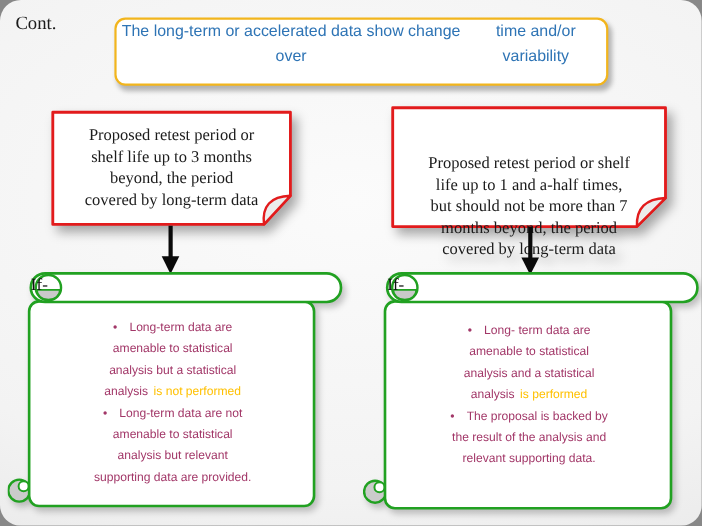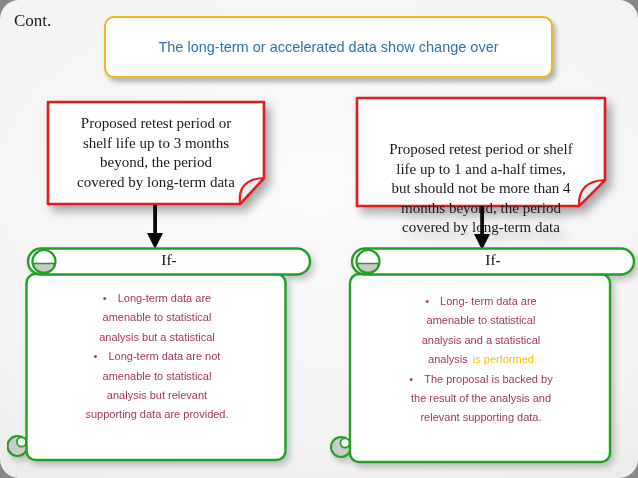--- a/index.html
+++ b/index.html
@@ -8,52 +8,53 @@
     background:radial-gradient(ellipse 130% 100% at 50% 38%, #fbfbfb 0%, #f3f3f3 55%, #e4e4e4 92%, #dedede 100%);
     font-family:"Liberation Sans", sans-serif;
     border-radius:19px;
   }
   .abs{position:absolute;}
   .cont{left:14px;top:11px;font-family:"Liberation Serif","DejaVu Serif",serif;font-size:17px;color:#1b1b1b;}
   .title-box{
     left:104px;top:16px;width:449px;height:62px;box-sizing:border-box;
     background:#ffffff;border:2.5px solid #F2B51D;border-radius:10px;
     box-shadow:3px 4px 5px rgba(0,0,0,0.28);
-    display:flex;flex-direction:column;justify-content:center;
+    display:flex;flex-direction:row;justify-content:center;
     text-align:center;color:#2E74B5;font-size:14.5px;line-height:22px;
   }
   .red-box{filter:drop-shadow(5px 6px 5px rgba(0,0,0,0.33));}
   .red-text{
     position:absolute;left:0;right:0;text-align:center;
     font-family:"Liberation Serif","DejaVu Serif",serif;
     font-size:15px;line-height:19.5px;color:#1b1b1b;
   }
   .arrow-svg{filter:none;}
   .scroll-svg{filter:drop-shadow(3px 4px 3px rgba(0,0,0,0.22));}
   .scroll-header{
-    text-align:center;font-family:"Liberation Serif","DejaVu Serif",serif;
+    font-family:"Liberation Serif","DejaVu Serif",serif;
     font-size:15.5px;color:#111111;
   }
   .scroll-text{
     text-align:center;font-size:11px;line-height:19.4px;color:#A23768;
   }
   .bullet{margin-right:11px;}
   .hl{color:#FFC000;margin-left:5px;}
   .gap-top{}
   .line{white-space:nowrap;}
 </style>
 </head>
 <body>
 
 <div class="slide">
 
   <div class="abs cont">Cont.</div>
 
   <div class="abs title-box">
     <div>The long-term or accelerated data show change over</div>
+    <div>time and/or variability</div>
   </div>
 
   <div class="abs red-box" style="left:46px;top:100px;width:220px;height:106px;">
     <svg width="220" height="106" viewBox="0 0 220 106">
       <path d="M2,2 H218 V78 L194,104 H2 Z" fill="#ffffff" stroke="#E21B1C" stroke-width="2.6" stroke-linejoin="round"></path>
       <path d="M218,78 Q191,79 194,104 Z" fill="#ececec" stroke="#E21B1C" stroke-width="2.2" stroke-linejoin="round"></path>
     </svg>
     <div class="red-text" style="top:14px;">
       <div class="line">Proposed retest period or</div>
       <div class="line">shelf life up to 3 months</div>
@@ -63,21 +64,21 @@
   </div>
 
   <div class="abs red-box" style="left:355px;top:96px;width:252px;height:112px;">
     <svg width="252" height="112" viewBox="0 0 252 112">
       <path d="M2,2 H250 V84 L224,110 H2 Z" fill="#ffffff" stroke="#E21B1C" stroke-width="2.6" stroke-linejoin="round"></path>
       <path d="M250,84 Q223,85 224,110 Z" fill="#ececec" stroke="#E21B1C" stroke-width="2.2" stroke-linejoin="round"></path>
     </svg>
     <div class="red-text" style="top:8px;margin-top:36px;">
       <div class="line">Proposed retest period or shelf</div>
       <div class="line">life up to 1 and a-half times,</div>
-      <div class="line">but should not be more than 4</div>
+      <div class="line">but should not be more than 7</div>
       <div class="line">months beyond, the period</div>
       <div class="line">covered by long-term data</div>
     </div>
   </div>
 
   <svg class="abs arrow-svg" style="left:146px;top:205px;" width="18" height="44" viewBox="0 0 18 44">
     <rect x="7.2" y="0" width="3.8" height="30" fill="#0a0a0a"></rect>
     <polygon points="1,28 17,28 9,44" fill="#0a0a0a"></polygon>
   </svg>
   <svg class="abs arrow-svg" style="left:473px;top:206px;" width="18" height="44" viewBox="0 0 18 44">
@@ -96,20 +97,21 @@
       <g>
         <circle cx="37" cy="15.5" r="11.5" fill="#ffffff" stroke="#21A121" stroke-width="2.2"></circle>
         <path d="M26.5,17.5 A10.5,9 0 0 0 47.5,17.5 Z" fill="#c9c9c9" stroke="#21A121" stroke-width="1.6"></path>
       </g>
     </svg>
     <div class="abs scroll-header" style="left:21px;top:5px;width:282px;">If-</div>
     <div class="abs scroll-text" style="left:25px;top:43px;width:250px;">
       <div class="line"><span class="bullet">•</span><span>Long-term data are</span></div>
       <div class="line">amenable to statistical</div>
       <div class="line">analysis but a statistical</div>
+      <div class="line"><span>analysis</span><span class="hl">is not performed</span></div>
       <div class="line"><span class="bullet">•</span><span>Long-term data are not</span></div>
       <div class="line">amenable to statistical</div>
       <div class="line">analysis but relevant</div>
       <div class="line">supporting data are provided.</div>
     </div>
   </div>
 
   <div class="abs" style="left:330px;top:246px;width:308px;height:220px;">
     <svg class="scroll-svg" width="308" height="220" viewBox="0 0 308 220">
       <g>

